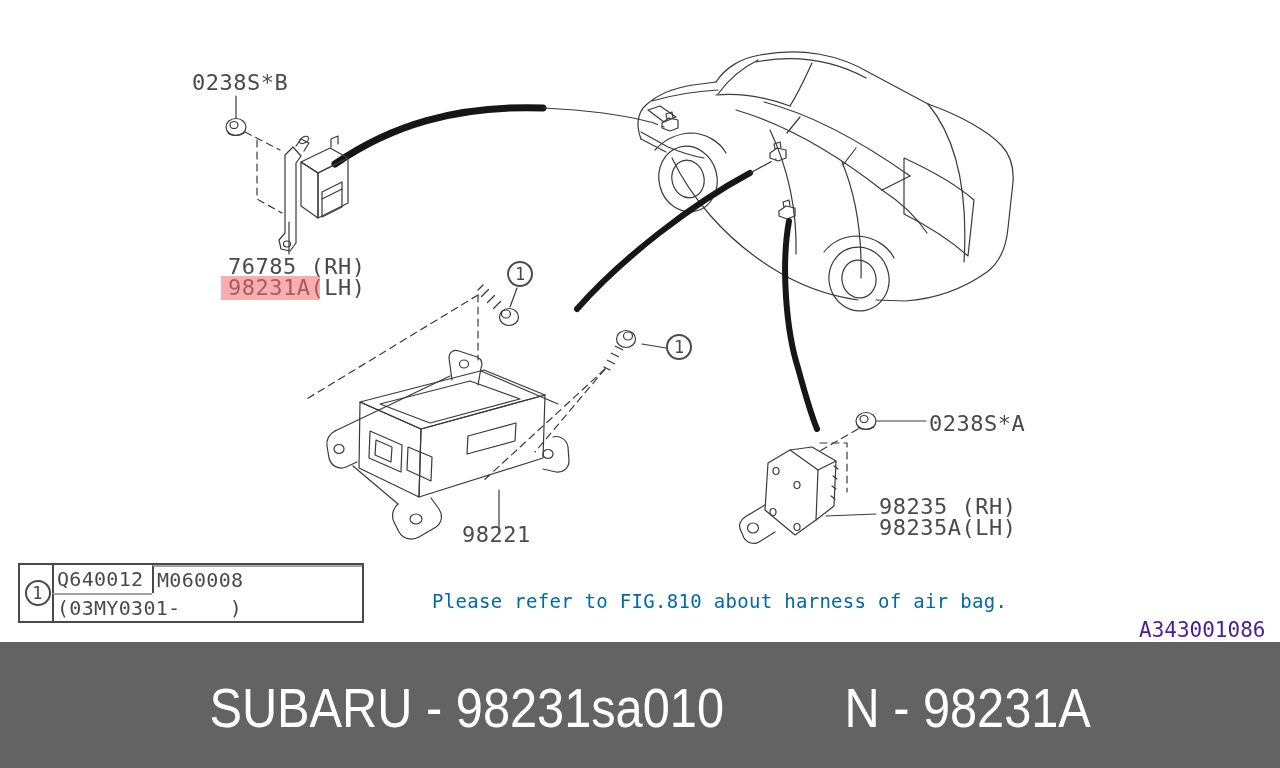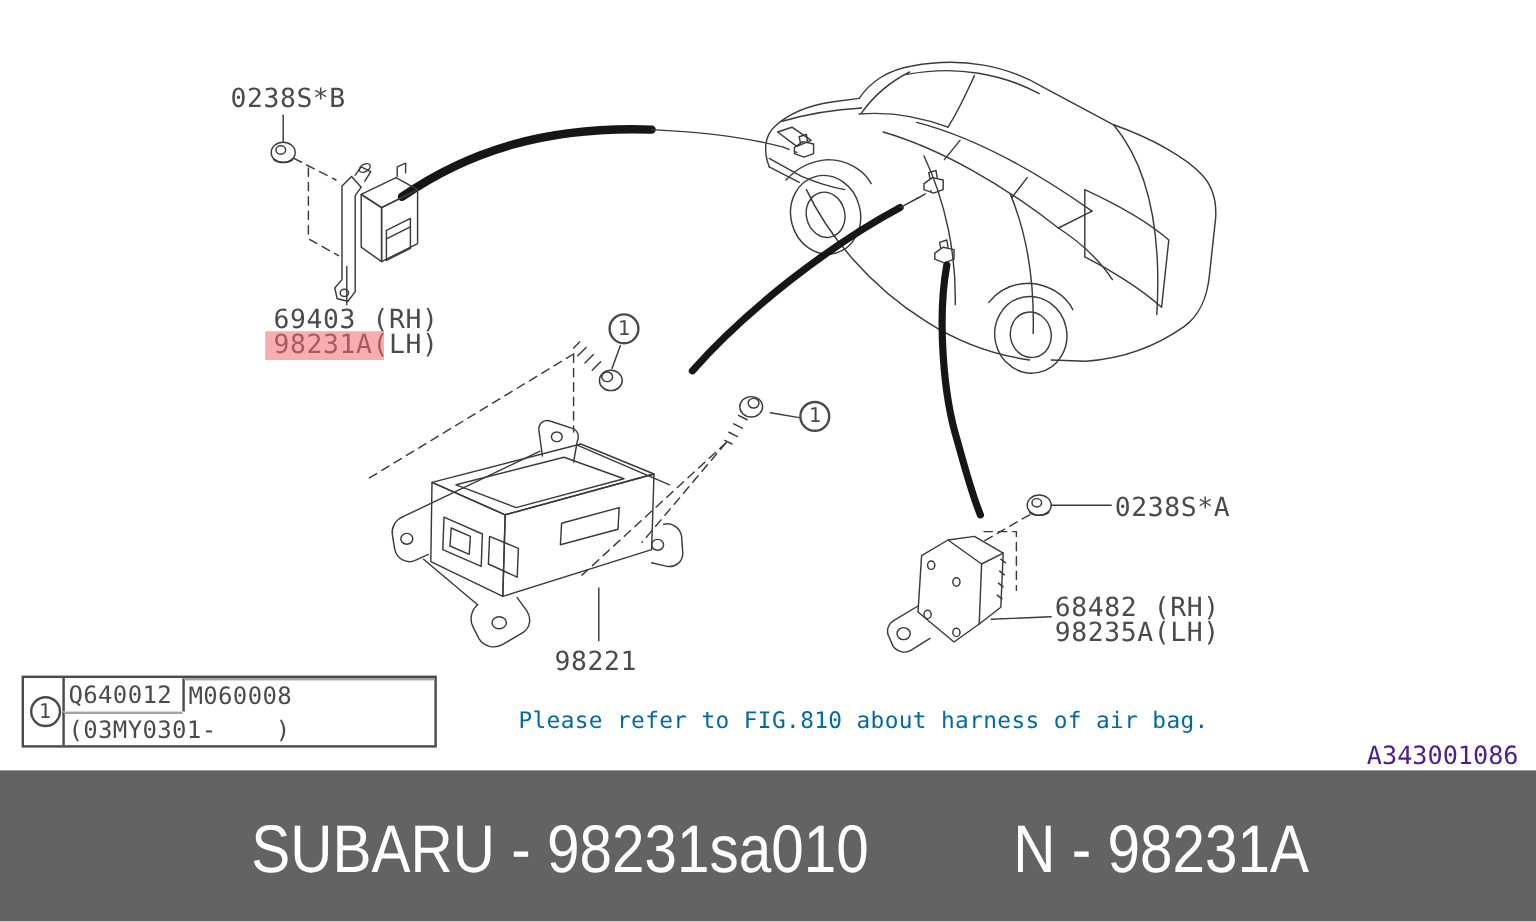--- a/index.html
+++ b/index.html
@@ -188,28 +188,28 @@
       <ellipse cx="797" cy="527" rx="3" ry="3.5"></ellipse>
 
       <path d="M765,505 L745,517 C740,520 738,526 741,531 L744,538 C747,543 754,545 759,542 L775,532"></path>
       <ellipse cx="753" cy="528" rx="5.5" ry="5"></ellipse>
       <path d="M826,516 L876,514"></path>
     </g>
   </svg>
 
   <div class="lbl" style="left:192px;top:72px">0238S*B</div>
 
-  <div class="lbl" style="left:228px;top:256px">69403 (RH)</div>
+  <div class="lbl" style="left:228px;top:256px">76785 (RH)</div>
   <div class="lbl" style="left:228px;top:277px">98231A(LH)</div>
   <div class="hl"></div>
 
-  <div class="lbl" style="left:462px;top:541px">98221</div>
+  <div class="lbl" style="left:462px;top:524px">98221</div>
 
   <div class="lbl" style="left:929px;top:413px">0238S*A</div>
-  <div class="lbl" style="left:879px;top:496px">68482 (RH)</div>
+  <div class="lbl" style="left:879px;top:496px">98235 (RH)</div>
   <div class="lbl" style="left:879px;top:517px">98235A(LH)</div>
 
   <div class="callout" style="left:507px;top:261px">1</div>
   <div class="callout" style="left:666px;top:334px">1</div>
 
   <div class="ref-table">
     <div class="cell callout-cell">
       <div class="callout">1</div>
     </div>
     <div class="cell">Q640012</div>

